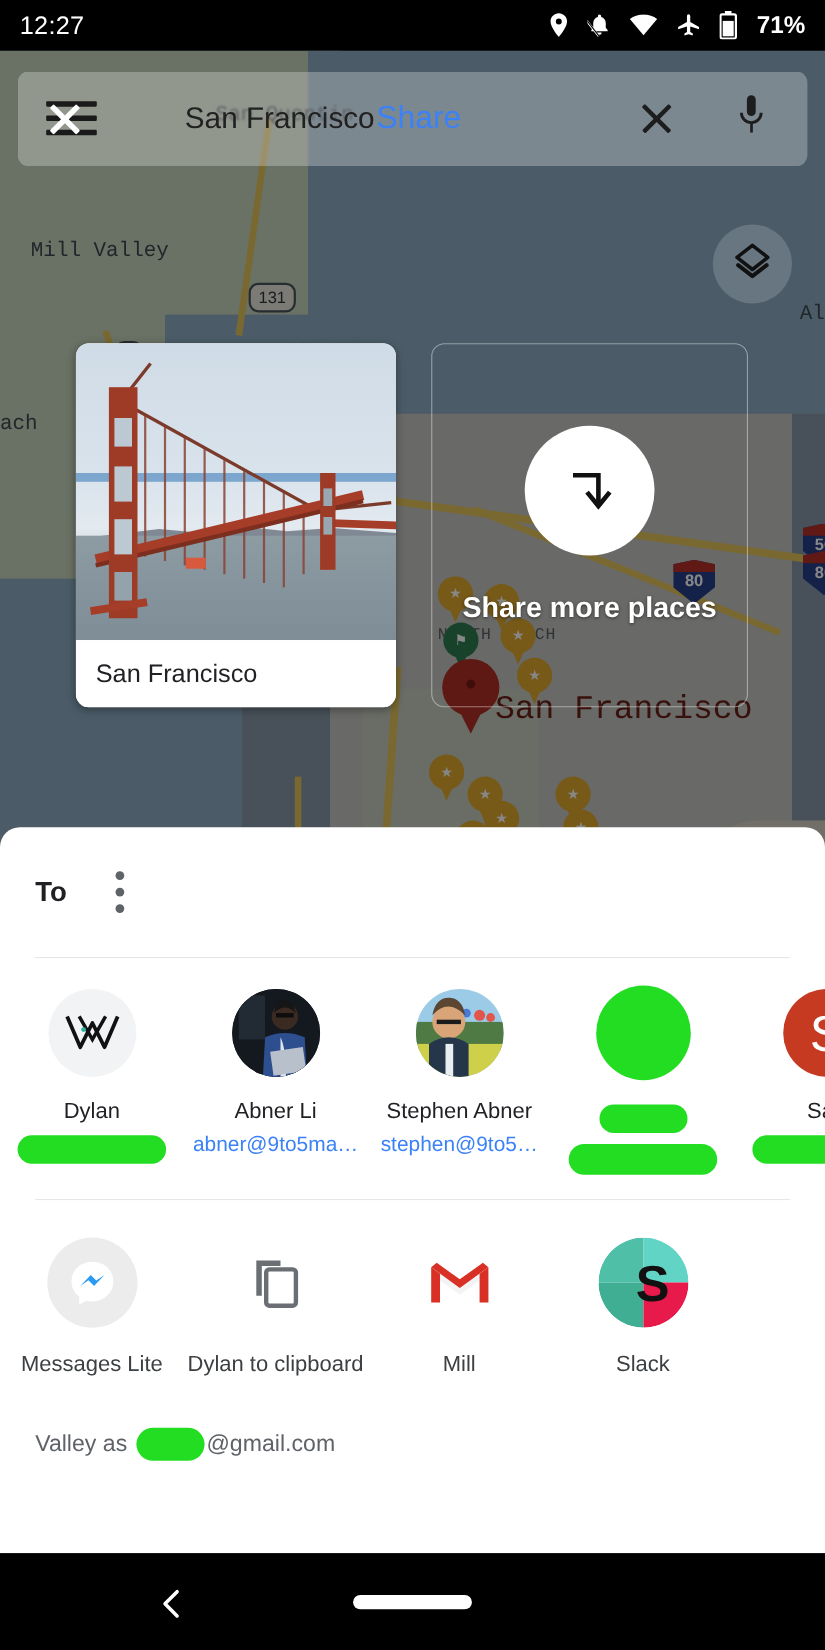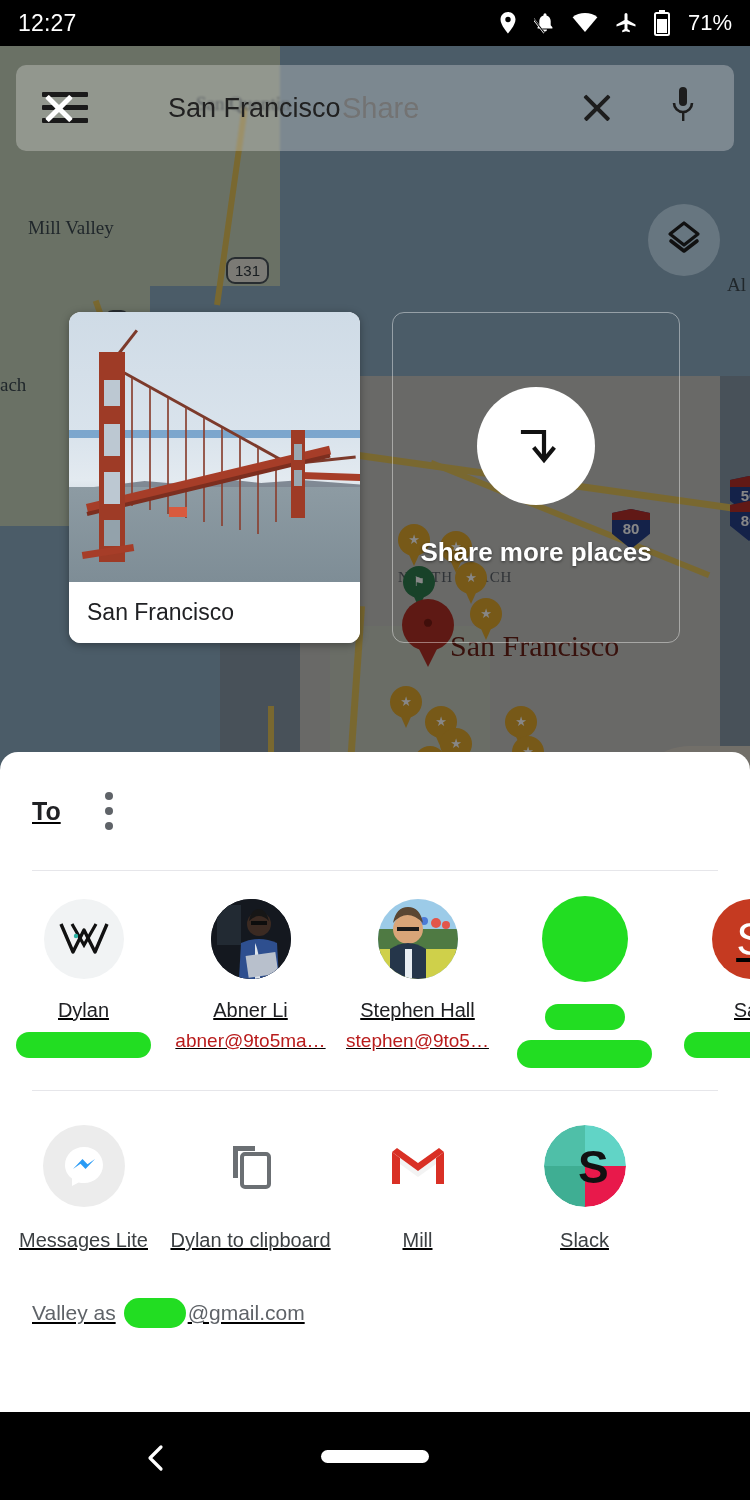--- a/index.html
+++ b/index.html
@@ -14,34 +14,34 @@
 
   
   .statusbar {
     position:absolute; top:0; left:0; width:750px; height:46px;
     background:#000; color:#fff; display:flex; align-items:center;
     padding:0 18px; z-index:60;
   }
   .status-time { font-size:23px; font-weight:400; letter-spacing:.2px; }
   .status-right { margin-left:auto; display:flex; align-items:center; gap:16px; }
   .status-right svg { display:block; }
-  .battery-pct { font-size:22px; font-weight:400; margin-left:2px; }
+  .battery-pct { font-size:22px; font-weight:700; margin-left:2px; }
 
   
   .map {
     position:absolute; top:46px; left:0; width:750px; height:1454px;
     background:#889aa8;
     overflow:hidden;
   }
   .map-canvas { position:absolute; inset:0; }
   .map-dim { position:absolute; inset:0; background:rgba(0,0,0,.47); z-index:5; }
 
   .maplabel {
     position:absolute; color:#3d4a52; font-size:19px; white-space:nowrap;
-    font-family:Liberation Serif, serif;
+    font-family:Liberation Mono, monospace;
   }
   .maplabel.small { font-size:15px; letter-spacing:.7px; color:#4a5a64; }
   .maplabel.sf { font-size:30px; color:#6b2118; font-weight:400; }
   .maplabel.beach { font-size:15px; letter-spacing:.8px; color:#5a6068; }
 
   .shield {
     position:absolute; border:2px solid #4a545c; border-radius:9px;
     background:#e9e6de; color:#2f373d; font-size:15px; line-height:1;
     padding:4px 7px; font-family:"Liberation Sans", sans-serif;
   }
@@ -102,21 +102,21 @@
   }
   .close-x-overlay::before { transform:rotate(45deg); }
   .close-x-overlay::after  { transform:rotate(-45deg); }
 
   .search-text {
     position:absolute; left:152px; top:50%; transform:translateY(-50%);
     font-size:27px; color:#212121; white-space:nowrap;
   }
   .share-title {
     position:absolute; left:326px; top:50%; transform:translateY(-50%);
-    font-size:29px; color:#737373; font-weight:500; white-space:nowrap;
+    font-size:29px; color:#3b82f6; font-weight:500; white-space:nowrap;
   }
   .sb-clear {
     position:absolute; right:120px; top:50%; transform:translateY(-50%);
     width:34px; height:34px;
   }
   .sb-clear::before, .sb-clear::after {
     content:''; position:absolute; left:0; top:15px; width:34px; height:3.5px; background:#1d1d1d; border-radius:1px;
   }
   .sb-clear::before{ transform:rotate(45deg);} .sb-clear::after{ transform:rotate(-45deg);}
   .sb-mic { position:absolute; right:36px; top:50%; transform:translateY(-50%); }
@@ -167,21 +167,21 @@
   .more-circle {
     width:118px; height:118px; border-radius:50%; background:#fff;
     display:flex; align-items:center; justify-content:center;
     margin-bottom:32px;
   }
   .more-label { color:#fff; font-size:26px; font-weight:700; text-shadow:0 1px 3px rgba(0,0,0,.55); }
 
   
   .sheet {
     position:absolute; left:0; bottom:88px; width:750px; height:660px;
-    background:#fff; border-radius:18px 18px 0 0; z-index:40;text-decoration:underline;
+    background:#fff; border-radius:18px 18px 0 0; z-index:40;
   }
   .to-row {
     position:relative; height:118px; display:flex; align-items:center;
     padding:0 32px;
   }
   .to-label { font-size:25px; color:#202124; font-weight:700; margin-right:26px; }
   .to-input {
     flex:1; font-size:25px; color:#9aa0a6; border:none; outline:none; background:transparent;
     font-family:"Liberation Sans", sans-serif;
   }
@@ -194,21 +194,21 @@
     display:flex; padding:28px 0 22px 0; overflow:hidden;
   }
   .contact {
     flex:0 0 167px; display:flex; flex-direction:column; align-items:center; position:relative;
   }
   .avatar {
     width:80px; height:80px; border-radius:50%; overflow:hidden; position:relative;
     display:flex; align-items:center; justify-content:center; background:#f1f3f4;
   }
   .contact-name { margin-top:20px; font-size:20px; color:#202124; max-width:160px; text-align:right; white-space:nowrap; overflow:hidden; }
-  .contact-sub  { margin-top:8px; font-size:19px; color:#b91c1c; max-width:160px; text-align:center; white-space:nowrap; overflow:hidden; }
+  .contact-sub  { margin-top:8px; font-size:19px; color:#3b82f6; max-width:160px; text-align:center; white-space:nowrap; overflow:hidden; }
 
   .redact { background:#22dd22; border-radius:20px; display:inline-block; }
   .redact-circle { background:#22dd22; border-radius:50%; }
 
   .row-apps { display:flex; padding:34px 0 20px 0; overflow:hidden; }
   .app { flex:0 0 167px; display:flex; flex-direction:column; align-items:center; }
   .app-icon { width:82px; height:82px; border-radius:50%; display:flex; align-items:center; justify-content:center; position:relative; }
   .app-label { margin-top:22px; font-size:20px; color:#3c4043; white-space:nowrap; }
 
   .sharing-as { padding:26px 0 0 32px; font-size:21px; color:#5f6368; display:flex; align-items:center; }
@@ -502,21 +502,21 @@
             <circle cx="58" cy="24" r="5" fill="#e2554a"></circle>
             <circle cx="46" cy="22" r="4" fill="#4b7ad6"></circle>
             <circle cx="68" cy="26" r="4" fill="#e2554a"></circle>
             <circle cx="30" cy="30" r="15" fill="#d9a578"></circle>
             <path d="M15 24 q14 -16 30 0 q-3 -16 -15 -16 q-12 0 -15 16z" fill="#5a4632"></path>
             <rect x="19" y="28" width="22" height="4" fill="#1b1b1b"></rect>
             <path d="M12 50 q18 -12 36 0 L48 80 L12 80 z" fill="#25364a"></path>
             <rect x="27" y="50" width="7" height="30" fill="#e8eef2"></rect>
           </svg>
         </div>
-        <div class="contact-name">Stephen Hall</div>
+        <div class="contact-name">Stephen Abner</div>
         <div class="contact-sub">stephen@9to5…</div>
       </div>
 
       <div class="contact">
         <div class="redact-circle" style="width:86px; height:86px; margin-top:-3px;"></div>
         <div class="redact" style="width:80px; height:26px; margin-top:22px;"></div>
         <div class="redact" style="width:135px; height:28px; margin-top:10px;"></div>
       </div>
 
       <div class="contact">

